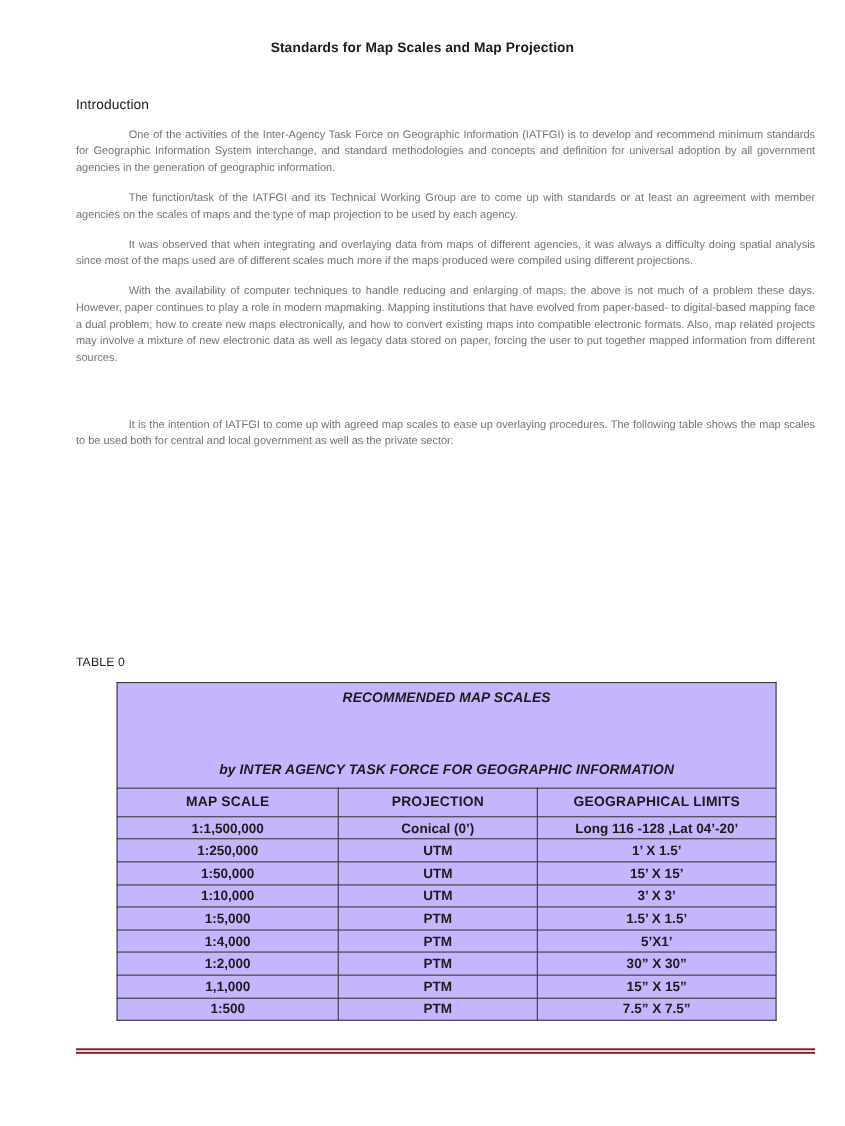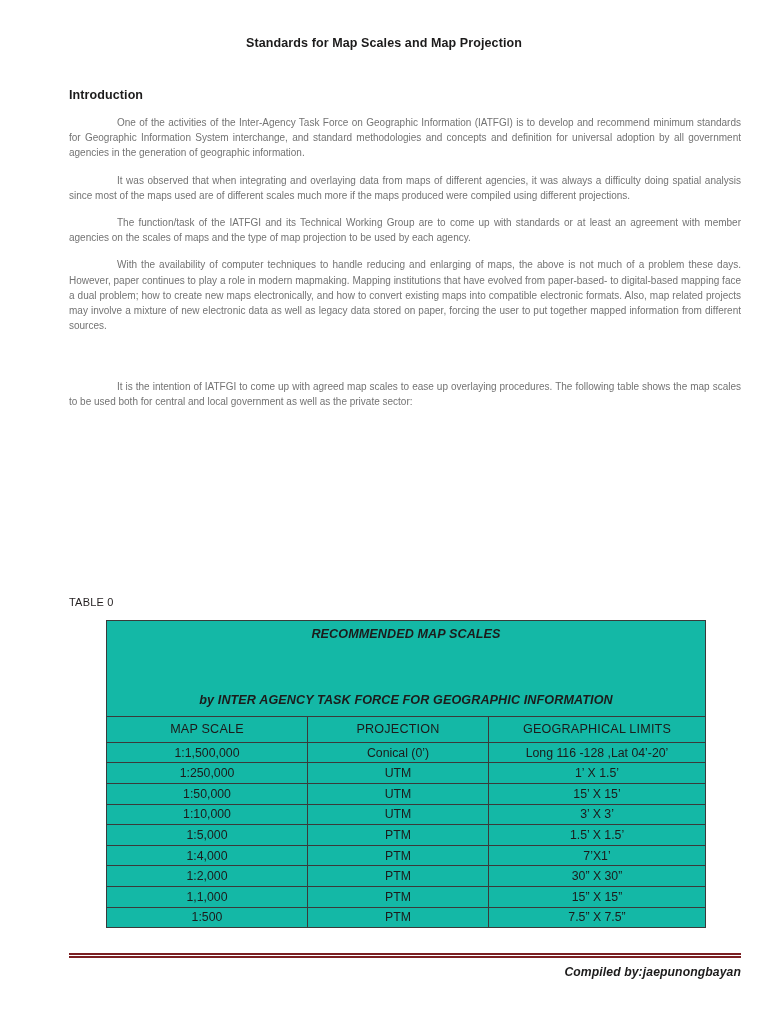--- a/index.html
+++ b/index.html
@@ -39,21 +39,21 @@
   
   .content {
     position: absolute;
     top: 88px;
     left: 69px;
     width: 672px;
   }
 
   h2.section-head {
     font-size: 12.5px;
-    font-weight: bold;
+    font-weight: normal;
     margin: 0 0 13px 0;
     color: #1c1b1b;
     letter-spacing: 0.1px;
   }
 
   p.para {
     font-size: 10px;
     line-height: 1.52;
     margin: 0 0 12px 0;
     text-align: justify;
@@ -75,49 +75,49 @@
   }
 
   
   .map-table {
     position: absolute;
     top: 620px;
     left: 106px;
     width: 599px;
     border-collapse: collapse;
     table-layout: fixed;
-    background: #14b8a6;
+    background: #c4b5fd;
   }
   .map-table td, .map-table th {
     border: 1.4px solid #3a3a3a;
     padding: 0;
     text-align: center;
     vertical-align: middle;
     color: #1c1b1b;
   }
   .map-table .title-cell {
     font-size: 12.6px;
     font-weight: bold;
     font-style: italic;
     line-height: 1.42;
     padding: 5px 4px 6px 4px;
     letter-spacing: 0.1px;
   }
   .map-table .title-cell .line2 { display: block; margin-top: 48px; }
   .map-table th.col-head {
     font-size: 12.6px;
-    font-weight: normal;
+    font-weight: bold;
     height: 25px;
     letter-spacing: 0.2px;
     text-align: center;
   }
   .map-table td.cell {
     font-size: 12.3px;
     height: 19.6px;
-    font-weight: normal;
+    font-weight: bold;
   }
   .col-scale { width: 201px; }
   .col-proj  { width: 181px; }
   .col-limit { width: 217px; }
 
   
   .footer-rule {
     position: absolute;
     left: 69px;
     top: 953px;
@@ -152,22 +152,22 @@
 
 <div class="page">
 
   <div class="doc-title">Standards for Map Scales and Map Projection</div>
 
   <div class="content">
 
     <h2 class="section-head">Introduction</h2>
 
     <p class="para">One of the activities of the Inter-Agency Task Force on Geographic Information (IATFGI) is to develop and recommend minimum standards for Geographic Information System interchange, and standard methodologies and concepts and definition for universal adoption by all government agencies in the generation of geographic information.</p>
+    <p class="para">The function/task of the IATFGI and its Technical Working Group are to come up with standards or at least an agreement with member agencies on the scales of maps and the type of map projection to be used by each agency.</p>
     <p class="para">It was observed that when integrating and overlaying data from maps of different agencies, it was always a difficulty doing spatial analysis since most of the maps used are of different scales much more if the maps produced were compiled using different projections.</p>
-    <p class="para">The function/task of the IATFGI and its Technical Working Group are to come up with standards or at least an agreement with member agencies on the scales of maps and the type of map projection to be used by each agency.</p>
     <p class="para">With the availability of computer techniques to handle reducing and enlarging of maps, the above is not much of a problem these days. However, paper continues to play a role in modern mapmaking. Mapping institutions that have evolved from paper-based- to digital-based mapping face a dual problem; how to create new maps electronically, and how to convert existing maps into compatible electronic formats. Also, map related projects may involve a mixture of new electronic data as well as legacy data stored on paper, forcing the user to put together mapped information from different sources.</p>
 
     <div class="gap-before-section"></div>
 
 
     <p class="para">It is the intention of IATFGI to come up with agreed map scales to ease up overlaying procedures. The following table shows the map scales to be used both for central and local government as well as the private sector:</p>
   </div>
 
   <div class="table-label">TABLE 0</div>
 
@@ -211,21 +211,21 @@
         <td class="cell">3’ X 3’</td>
       </tr>
       <tr>
         <td class="cell">1:5,000</td>
         <td class="cell">PTM</td>
         <td class="cell">1.5’ X 1.5’</td>
       </tr>
       <tr>
         <td class="cell">1:4,000</td>
         <td class="cell">PTM</td>
-        <td class="cell">7’X1’</td>
+        <td class="cell">5’X1’</td>
       </tr>
       <tr>
         <td class="cell">1:2,000</td>
         <td class="cell">PTM</td>
         <td class="cell">30” X 30”</td>
       </tr>
       <tr>
         <td class="cell">1,1,000</td>
         <td class="cell">PTM</td>
         <td class="cell">15” X 15”</td>
@@ -233,15 +233,14 @@
       <tr>
         <td class="cell">1:500</td>
         <td class="cell">PTM</td>
         <td class="cell">7.5” X 7.5”</td>
       </tr>
     </tbody>
   </table>
 
   <div class="footer-rule" style="border-top-color: rgb(123, 32, 34); border-bottom-color: rgb(123, 32, 34);"></div>
 
-  <div class="footer-text">Compiled by:jaepunongbayan</div>
 
 </div>
 
 </body></html>

